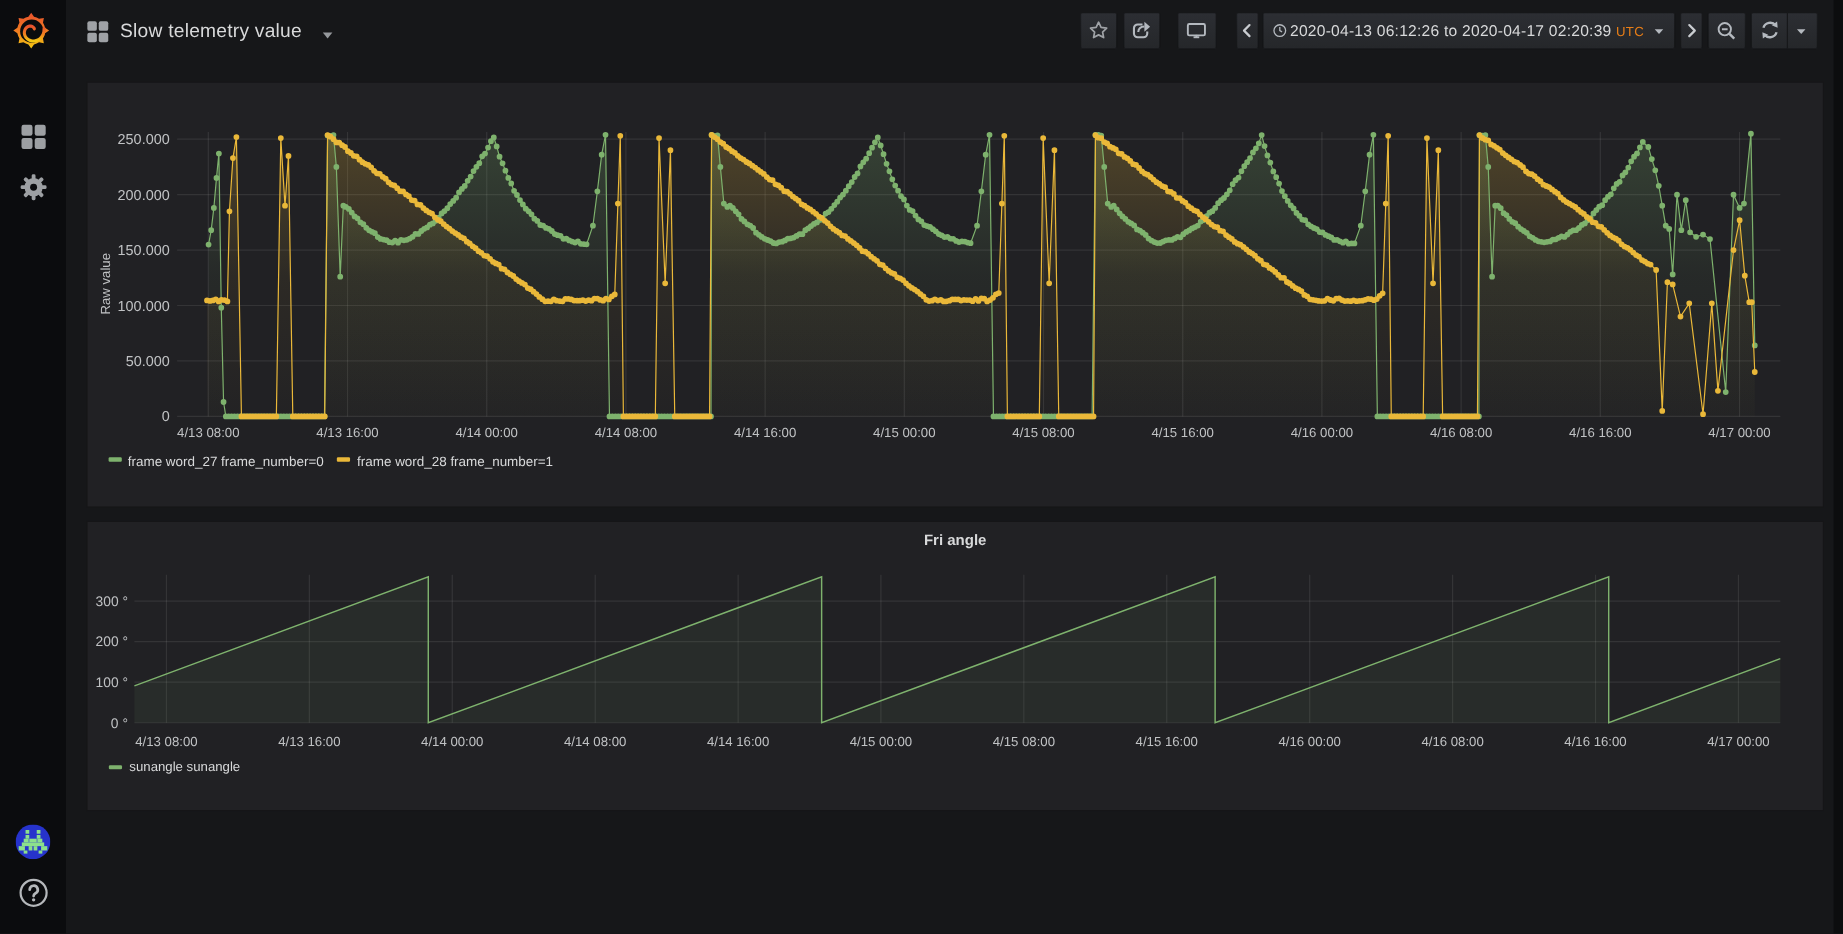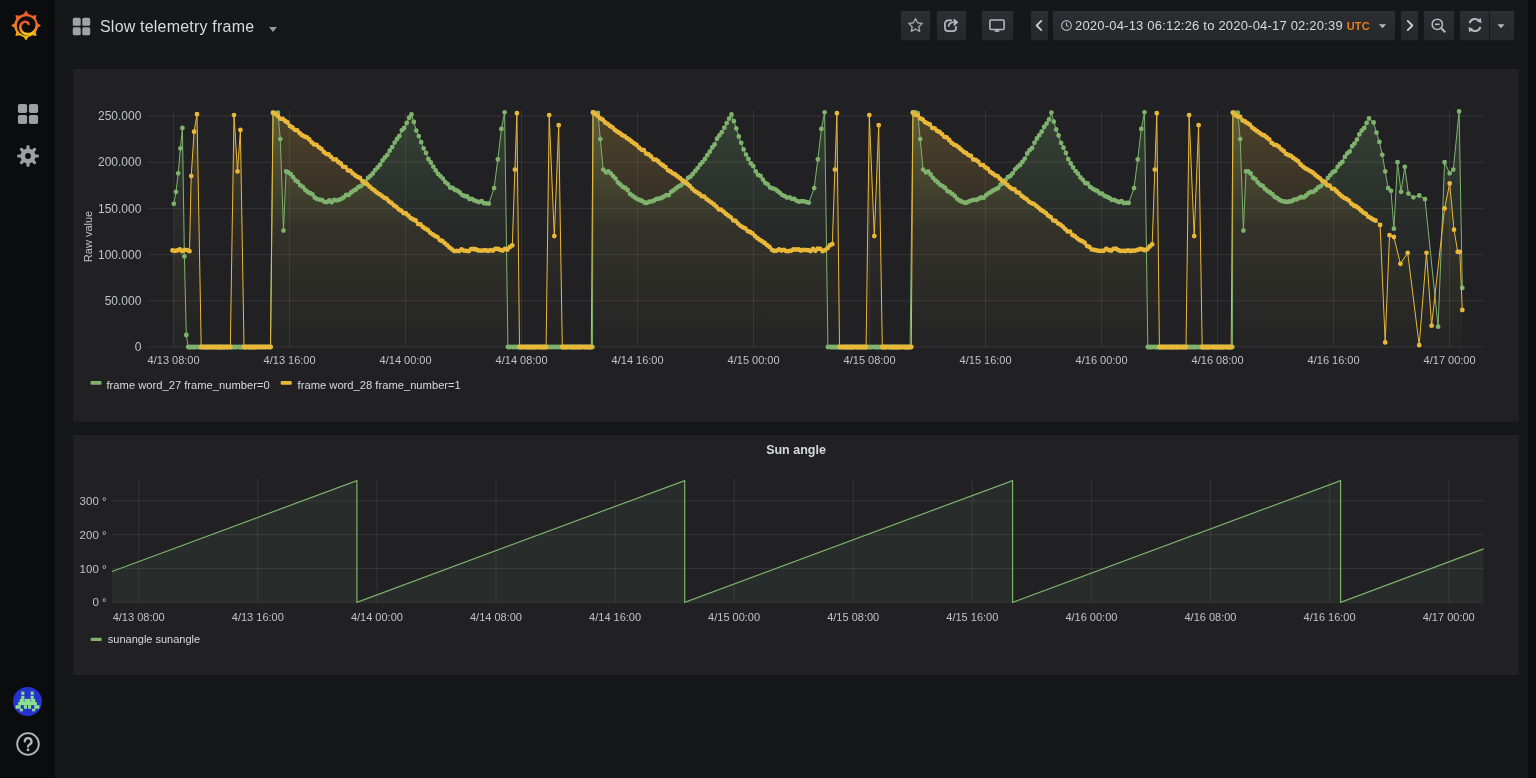--- a/index.html
+++ b/index.html
@@ -57,21 +57,21 @@
       <text x="1260.6" y="295" fill="#c0c2c4" font-size="11" text-anchor="middle">4/16 16:00</text>
       <text x="1376.6" y="295" fill="#c0c2c4" font-size="11" text-anchor="middle">4/17 00:00</text>
       <text x="18.7" y="167.5" fill="#c0c2c4" font-size="11" text-anchor="middle" transform="rotate(-90 18.7 167.5)">Raw value</text>
       <rect x="17.5" y="312" width="11" height="3.8" rx="1" fill="#7EB26D"></rect>
       <text x="33.5" y="319.5" fill="#d8d9da" font-size="11.2">frame word_27 frame_number=0</text>
       <rect x="207.7" y="312" width="11" height="3.8" rx="1" fill="#EAB839"></rect>
       <text x="224.6" y="319.5" fill="#d8d9da" font-size="11.2">frame word_28 frame_number=1</text>
     </svg>
   </div>
 <div class="panel" style="left:72px;top:434px;width:1448px;height:242px">
-    <div class="ptitle">Sun angle</div>
+    <div class="ptitle">Fri angle</div>
     <svg width="1448" height="242" style="position:absolute;left:0;top:0">
       <line x1="39" x2="1410.6" y1="167.3" y2="167.3" stroke="rgba(255,255,255,0.085)"></line>
       <line x1="39" x2="1410.6" y1="133.5" y2="133.5" stroke="rgba(255,255,255,0.085)"></line>
       <line x1="39" x2="1410.6" y1="99.7" y2="99.7" stroke="rgba(255,255,255,0.085)"></line>
       <line x1="39" x2="1410.6" y1="65.9" y2="65.9" stroke="rgba(255,255,255,0.085)"></line>
       <line x1="65.7" x2="65.7" y1="44" y2="167.3" stroke="rgba(255,255,255,0.085)"></line>
       <line x1="184.8" x2="184.8" y1="44" y2="167.3" stroke="rgba(255,255,255,0.085)"></line>
       <line x1="303.9" x2="303.9" y1="44" y2="167.3" stroke="rgba(255,255,255,0.085)"></line>
       <line x1="423.0" x2="423.0" y1="44" y2="167.3" stroke="rgba(255,255,255,0.085)"></line>
       <line x1="542.1" x2="542.1" y1="44" y2="167.3" stroke="rgba(255,255,255,0.085)"></line>
@@ -105,21 +105,21 @@
     </svg>
   </div>
 <svg style="position:absolute;left:72px;top:17px" width="19" height="19" viewBox="0 0 24 24">
     <g fill="#9fa2a6">
       <rect x="1" y="1" width="10" height="10" rx="2"></rect>
       <rect x="13" y="1" width="10" height="10" rx="2"></rect>
       <rect x="1" y="13" width="10" height="10" rx="2"></rect>
       <rect x="13" y="13" width="10" height="10" rx="2"></rect>
     </g>
   </svg>
-<div style="position:absolute;left:100px;top:17.5px;font-size:16px;color:#d8d9da;font-weight:400;letter-spacing:0.2px">Slow telemetry frame</div>
+<div style="position:absolute;left:100px;top:17.5px;font-size:16px;color:#d8d9da;font-weight:400;letter-spacing:0.2px">Slow telemetry value</div>
 <div style="position:absolute;left:269px;top:27px;width:0;height:0;border-left:4.5px solid transparent;border-right:4.5px solid transparent;border-top:5.5px solid #95989c"></div>
 <div class="btn" style="left:900px;top:10px;width:31px;height:31px"></div>
 <svg style="position:absolute;left:906px;top:16px" width="19" height="19" viewBox="0 0 24 24">
     <path fill="none" stroke="#9fa2a6" stroke-width="1.8" stroke-linejoin="round" d="M12 3.2l2.6 5.4 5.9.8-4.3 4.1 1.1 5.8-5.3-2.8-5.3 2.8 1.1-5.8L3.5 9.4l5.9-.8z"></path>
   </svg>
 <div class="btn" style="left:935.5px;top:10px;width:31px;height:31px"></div>
 <svg style="position:absolute;left:941px;top:16px" width="19" height="19" viewBox="0 0 24 24">
     <g stroke="#b4b9bf" stroke-width="2.2" fill="none">
       <path d="M14 5.5H9a4 4 0 0 0-4 4V15a4 4 0 0 0 4 4h6a4 4 0 0 0 4-4v-2"></path>
       <path d="M9.5 13.5c.3-3.5 3-5.7 6.5-5.8"></path>
@@ -138,21 +138,21 @@
 <svg style="position:absolute;left:1031px;top:17px" width="17" height="17" viewBox="0 0 24 24">
     <path fill="none" stroke="#c9ccd0" stroke-width="2.6" stroke-linecap="round" stroke-linejoin="round" d="M14.5 5.5L8 12l6.5 6.5"></path>
   </svg>
 <div class="btn" style="left:1052px;top:10px;width:344px;height:31px"></div>
 <svg style="position:absolute;left:1060px;top:19px" width="13" height="13" viewBox="0 0 24 24">
     <g fill="none" stroke="#b4b9bf" stroke-width="2">
       <circle cx="12" cy="12" r="9"></circle>
       <path d="M12 6.5V12l3.5 2"></path>
     </g>
   </svg>
-<div style="position:absolute;left:1075px;top:18px;font-size:13px;letter-spacing:0.2px;color:#d8d9da">2020-04-13 06:12:26 to 2020-04-17 02:20:39 <span style="color:#e87e17;font-size:11px;font-weight:700">UTC</span></div>
+<div style="position:absolute;left:1075px;top:18px;font-size:13px;letter-spacing:0.2px;color:#d8d9da">2020-04-13 06:12:26 to 2020-04-17 02:20:39 <span style="color:#e87e17;font-size:11px;font-weight:400">UTC</span></div>
 <svg style="position:absolute;left:1377px;top:21px" width="11" height="8" viewBox="0 0 24 18">
     <path fill="#b4b9bf" d="M4 7.5h16l-8 9z"></path>
   </svg>
 <div class="btn" style="left:1400px;top:10px;width:19px;height:31px"></div>
 <svg style="position:absolute;left:1401px;top:17px" width="17" height="17" viewBox="0 0 24 24">
     <path fill="none" stroke="#c9ccd0" stroke-width="2.6" stroke-linecap="round" stroke-linejoin="round" d="M9.5 5.5L16 12l-6.5 6.5"></path>
   </svg>
 <div class="btn" style="left:1423px;top:10px;width:32px;height:31px"></div>
 <svg style="position:absolute;left:1429px;top:16px" width="19" height="19" viewBox="0 0 24 24">
     <g fill="none" stroke="#b4b9bf" stroke-width="2">

